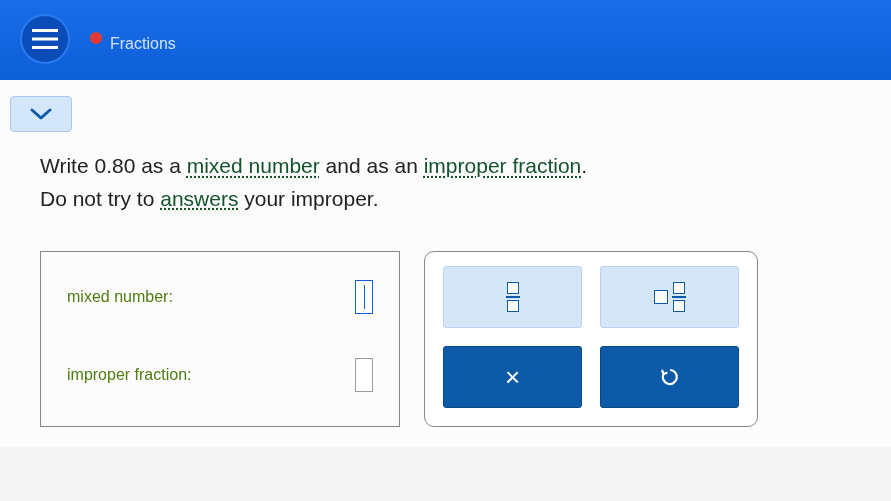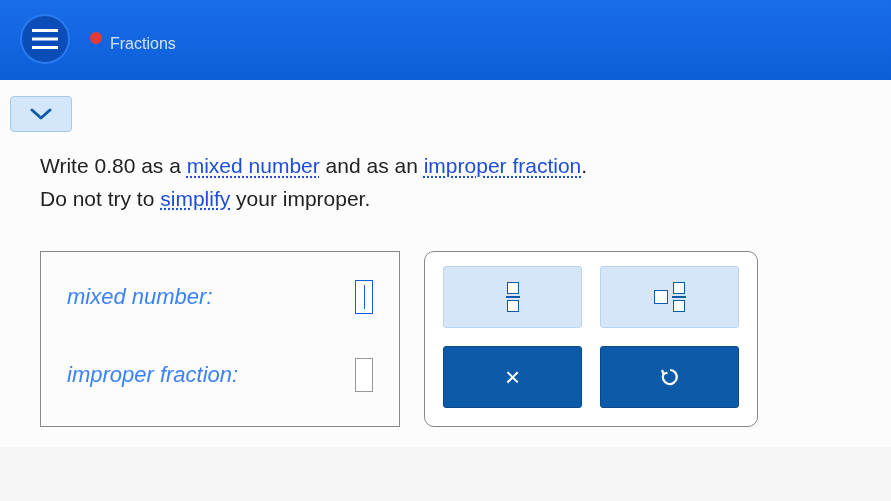--- a/index.html
+++ b/index.html
@@ -73,21 +73,21 @@
       padding: 70px 40px 20px 40px;
       background: #fcfcfc;
     }
     .instruction {
       font-size: 21px;
       color: #222;
       line-height: 1.55;
       margin-bottom: 36px;
     }
     .term {
-      color: #1d4ed8;
+      color: #14532d;
       text-decoration: underline;
       text-decoration-style: dotted;
       text-underline-offset: 3px;
       cursor: pointer;
     }
     .panels {
       display: flex;
       gap: 24px;
       align-items: flex-start;
     }
@@ -97,24 +97,23 @@
       width: 360px;
     }
     .answer-row {
       display: flex;
       align-items: center;
       gap: 12px;
       margin-bottom: 36px;
     }
     .answer-row:last-child { margin-bottom: 6px; margin-top: 44px; }
     .answer-label {
-      color: #3b82f6;
-      font-size: 22px;
+      color: #4d7c0f;
+      font-size: 16px;
       flex: 1;
-      font-style: italic;
     }
     .input-slot {
       width: 18px;
       height: 34px;
       border: 1.5px solid #0d5fd8;
       background: #fff;
       cursor: text;
     }
     .input-slot.mixed {
       position: relative;
@@ -212,21 +211,21 @@
 
 <div class="collapse-tab">
   <svg viewBox="0 0 22 14">
     <path d="M2 3 L11 11 L20 3" stroke="#0d5ba8" stroke-width="3" fill="none" stroke-linecap="round" stroke-linejoin="round"></path>
   </svg>
 </div>
 
 <div class="content">
   <div class="instruction">
     <span>Write </span><span>0.80</span><span> as a </span><span class="term">mixed number</span><span> and as an </span><span class="term">improper fraction</span><span>.</span><br>
-    <span>Do not try to </span><span class="term">simplify</span><span> your improper.</span>
+    <span>Do not try to </span><span class="term">answers</span><span> your improper.</span>
   </div>
 
   <div class="panels">
     <div class="answer-box">
       <div class="answer-row">
         <span class="answer-label">mixed number:</span>
         <div class="input-slot mixed"></div>
       </div>
       <div class="answer-row">
         <span class="answer-label">improper fraction:</span>

